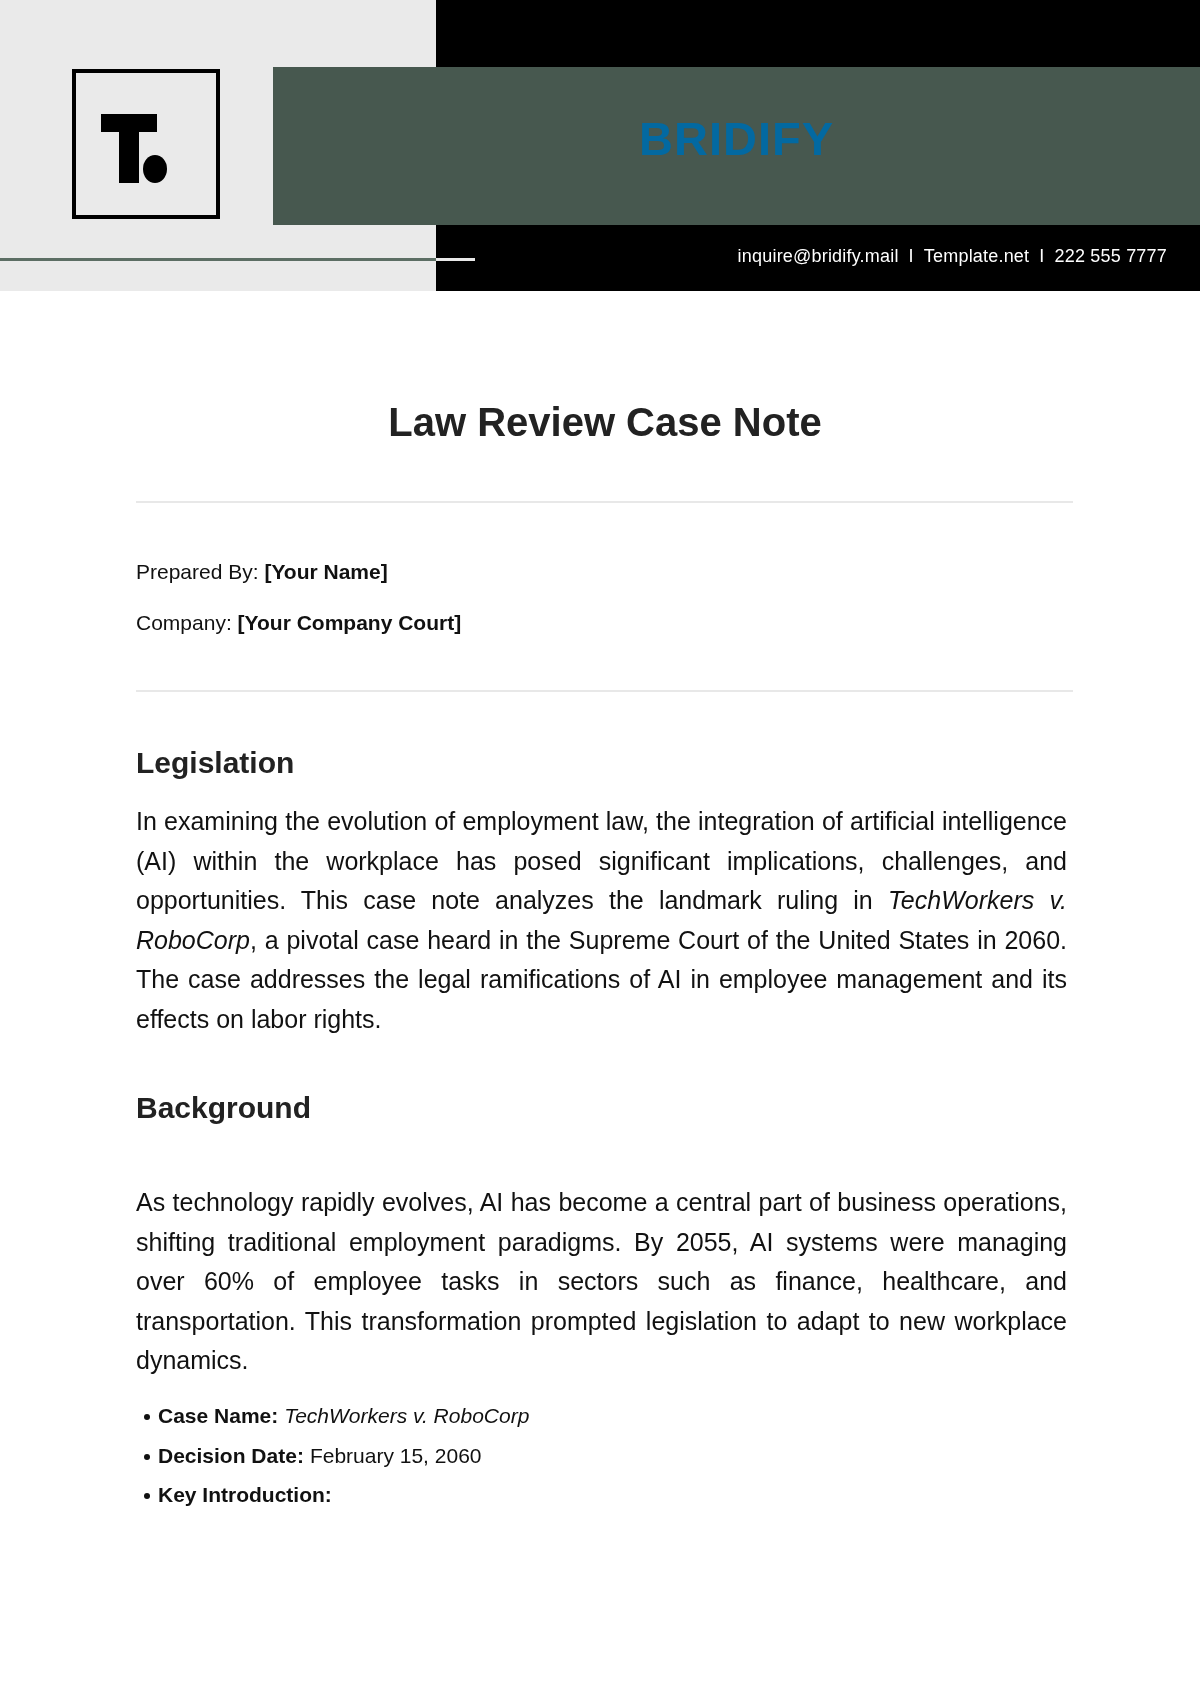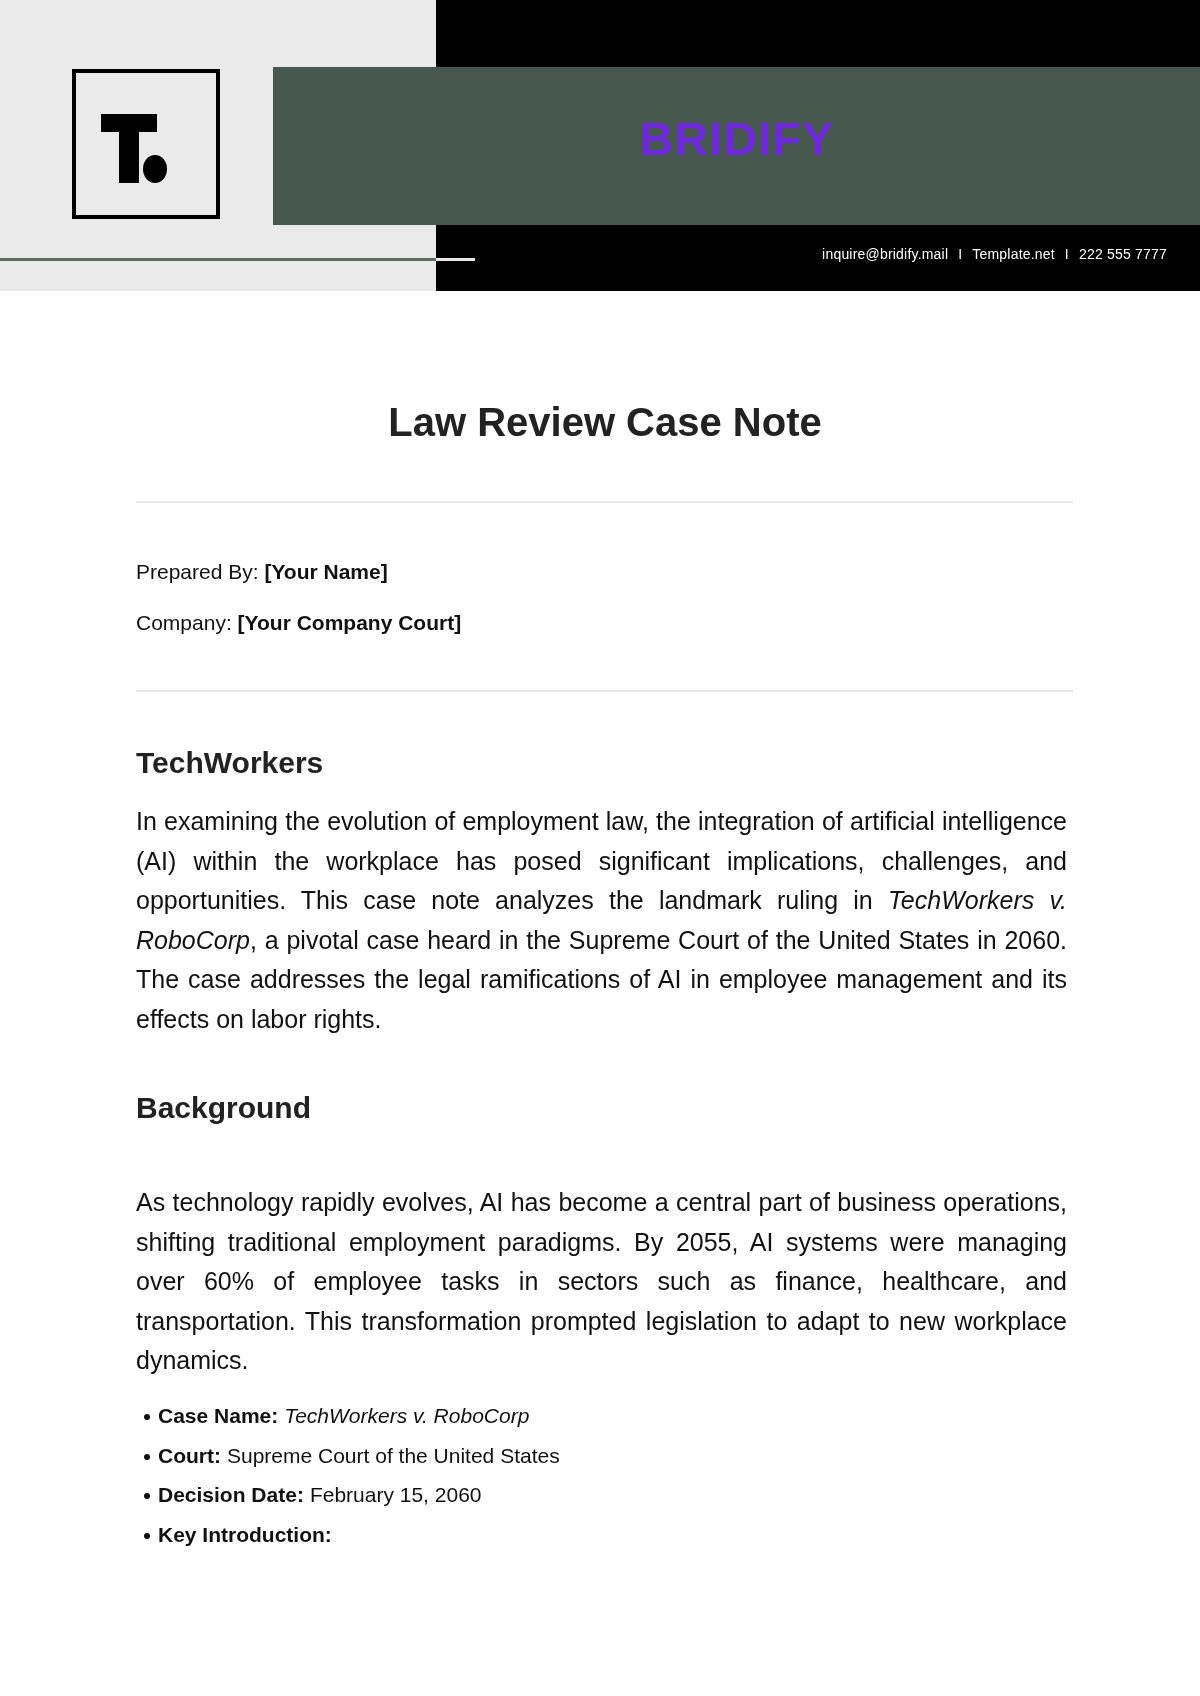--- a/index.html
+++ b/index.html
@@ -6,28 +6,28 @@
     html, body { width: 1200px; height: 1696px; background: #ffffff; overflow: hidden; }
     body { position: relative; font-family: "Liberation Sans", "DejaVu Sans", sans-serif; color: #1f1f1f; }
 
     
     .hdr { position: absolute; left: 0; top: 0; width: 1200px; height: 291px; }
     .hdr-left { position: absolute; left: 0; top: 0; width: 436px; height: 291px; background: #eaeaea; }
     .hdr-right { position: absolute; left: 436px; top: 0; width: 764px; height: 291px; background: #000000; }
     .hdr-band { position: absolute; left: 273px; top: 67px; width: 927px; height: 158px; background: #47584f; }
     .brand { position: absolute; left: 273px; top: 67px; width: 927px; height: 142px;
              display: flex; align-items: center; justify-content: center;
-             color: #6d28d9; font-weight: 700; font-size: 47px; letter-spacing: 1px; border-radius: 11px; }
+             color: #0369a1; font-weight: 700; font-size: 47px; letter-spacing: 1px; border-radius: 11px; }
     .line-green { position: absolute; left: 0; top: 258px; width: 436px; height: 3px; background: #5c6e64; }
     .line-white { position: absolute; left: 436px; top: 258px; width: 39px; height: 3px; background: #e8e8e8; }
     .logo { position: absolute; left: 72px; top: 69px; width: 148px; height: 150px; border: 4px solid #000; }
     .logo-t-bar { position: absolute; left: 25px; top: 41px; width: 56px; height: 18px; background: #000; }
     .logo-t-stem { position: absolute; left: 43px; top: 58px; width: 20px; height: 52px; background: #000; }
     .logo-dot { position: absolute; left: 67px; top: 82px; width: 24px; height: 28px; border-radius: 50%; background: #000; }
-    .contact { position: absolute; right: 33px; top: 246px; color: #ffffff; font-size: 14px; letter-spacing: 0.2px; }
+    .contact { position: absolute; right: 33px; top: 246px; color: #ffffff; font-size: 18px; letter-spacing: 0.2px; }
     .contact .sep { margin: 0 10px; }
 
     
     .doc-title { position: absolute; left: 0; top: 400px; width: 1210px; text-align: center;
                  font-size: 40px; font-weight: 700; color: #222222; }
     .rule { position: absolute; left: 136px; width: 937px; height: 2px; background: #e8e8e8; }
     .meta { position: absolute; left: 136px; font-size: 21px; color: #111; }
     .meta b { font-weight: 700; }
 
     .h2 { position: absolute; left: 136px; font-size: 30px; font-weight: 700; color: #222222; }
@@ -67,39 +67,34 @@
 <div class="meta" style="top:560px;">
   <span>Prepared By:</span>
   <b>[Your Name]</b>
 </div>
 <div class="meta" style="top:611px;">
   <span>Company:</span>
   <b>[Your Company Court]</b>
 </div>
 <div class="rule" style="top:690px;"></div>
 
-<h2 class="h2" style="top:746px;">TechWorkers</h2>
+<h2 class="h2" style="top:746px;">Legislation</h2>
 <p class="para" style="top:802px;"><span>In examining the evolution of employment law, the integration of artificial intelligence (AI) within the workplace has posed significant implications, challenges, and opportunities. This case note analyzes the landmark ruling in </span><i>TechWorkers v. RoboCorp</i><span>, a pivotal case heard in the Supreme Court of the United States in 2060. The case addresses the legal ramifications of AI in employee management and its effects on labor rights.</span></p>
 
 <h2 class="h2" style="top:1091px;">Background</h2>
 <p class="para" style="top:1183px;">As technology rapidly evolves, AI has become a central part of business operations, shifting traditional employment paradigms. By 2055, AI systems were managing over 60% of employee tasks in sectors such as finance, healthcare, and transportation. This transformation prompted legislation to adapt to new workplace dynamics.</p>
 
 <ul class="facts">
   <li>
     <span class="bullet"></span>
     <span class="k">Case Name:</span>
     <i>TechWorkers v. RoboCorp</i>
   </li>
   <li>
     <span class="bullet"></span>
-    <span class="k">Court:</span>
-    <span>Supreme Court of the United States</span>
-  </li>
-  <li>
-    <span class="bullet"></span>
     <span class="k">Decision Date:</span>
     <span>February 15, 2060</span>
   </li>
   <li>
     <span class="bullet"></span>
     <span class="k">Key Introduction:</span>
   </li>
 </ul>
 
 </body></html>

